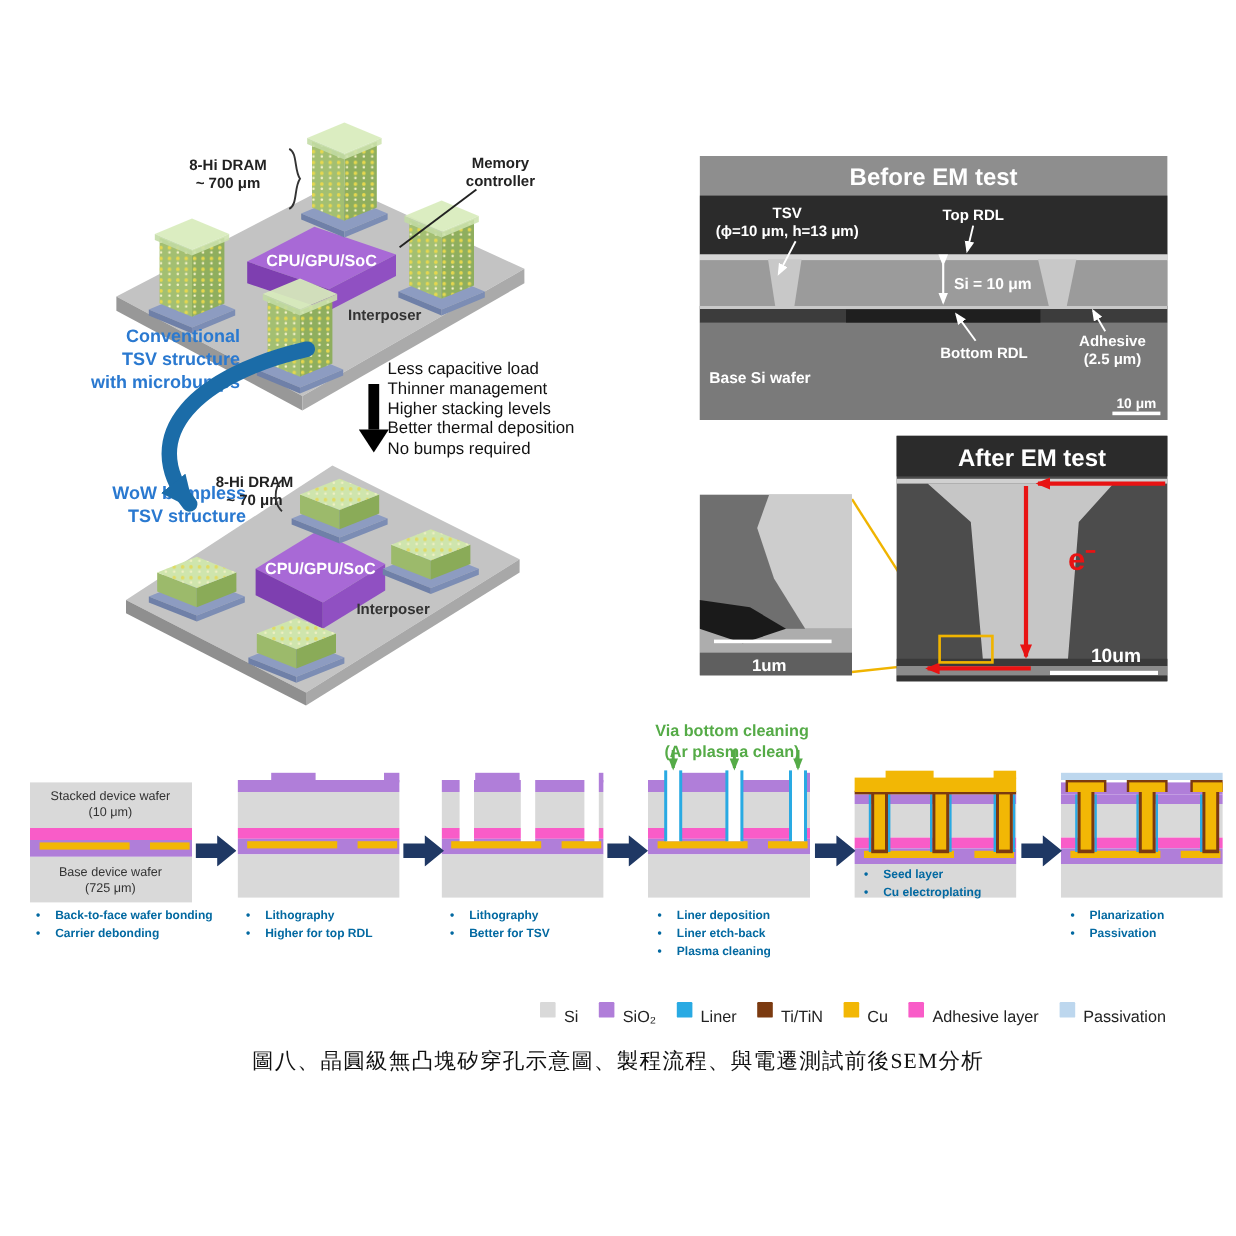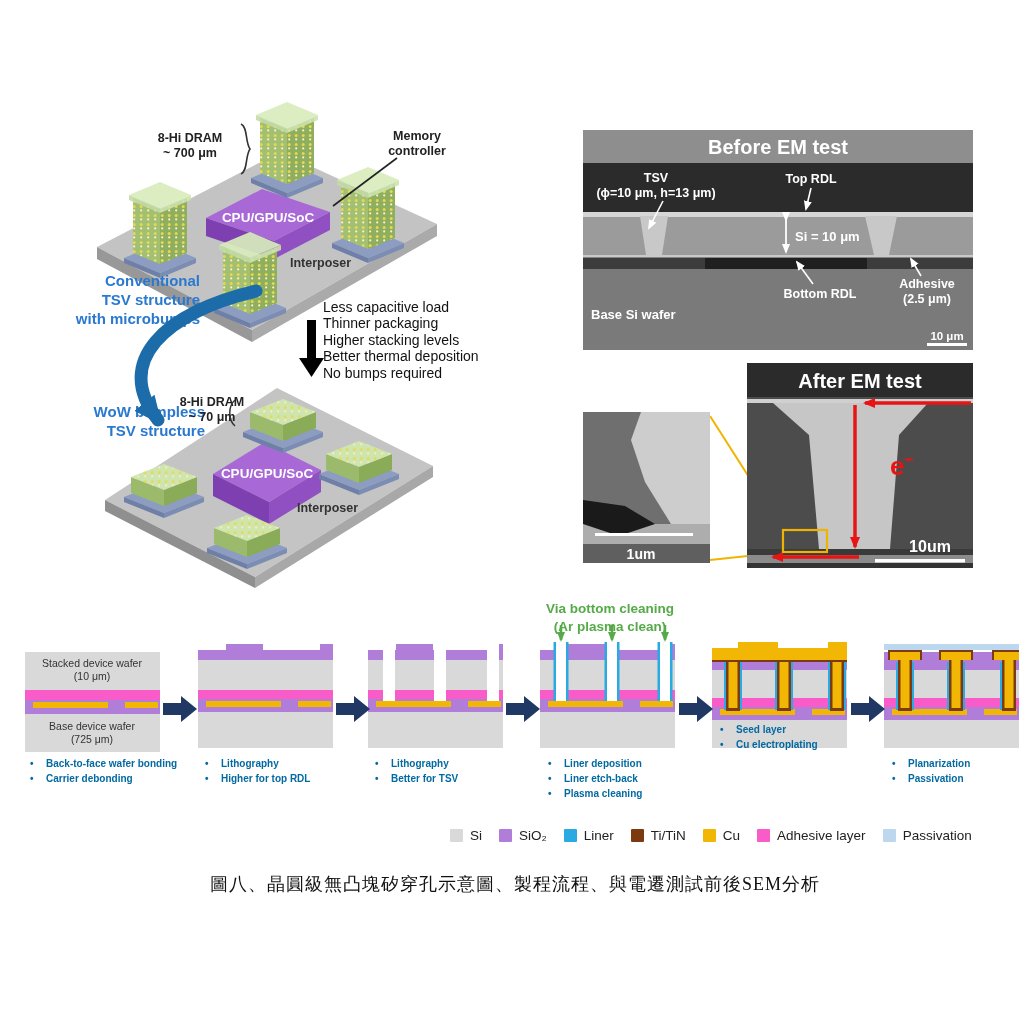--- a/index.html
+++ b/index.html
@@ -9,21 +9,21 @@
   .pre{white-space:pre-line;}
   .blue-label{color:#2a79d0;font-weight:bold;font-size:15px;line-height:1.28;text-align:right;}
   .benefits{font-weight:normal;font-size:14px;line-height:16.4px;color:#111;}
   .green-note{color:#55ab47;font-weight:bold;font-size:13.5px;line-height:1.35;text-align:center;}
   .bullets{list-style:none;margin:0;padding:0;font-weight:bold;font-size:10px;line-height:1.3;color:#0369a1;}
   .bullets li{position:relative;padding-left:16px;margin-bottom:2px;}
   .bullets li::before{content:"•";position:absolute;left:0;top:0;}
   .legend{display:flex;align-items:center;gap:17px;}
   .legend .item{display:flex;align-items:center;}
   .legend .sw{width:13px;height:13px;border-radius:1px;display:inline-block;}
-  .legend .lb{margin-left:7px;font-size:13.5px;color:#222;}
+  .legend .lb{margin-left:7px;font-size:13.5px;color:#222;margin-top:12px;}
   .caption{width:1030px;text-align:center;font-family:"Liberation Serif",serif;
            font-size:18px;color:#111;letter-spacing:1px;}
   svg text{font-family:"Liberation Sans",sans-serif;}
 </style>
 </head>
 <body>
 
 <svg class="abs" style="left:75px;top:90px" width="490" height="310" viewBox="0 0 490 310">
   <defs>
     <pattern id="dots" width="7" height="9" patternUnits="userSpaceOnUse">
@@ -74,21 +74,21 @@
 with microbumps</div>
 <div class="abs blue-label pre" style="left:40px;top:402px;width:165px">WoW bumpless
 TSV structure</div>
 
 <svg class="abs" style="left:299px;top:320px" width="26" height="60" viewBox="0 0 26 60">
   <rect x="8" y="0" width="9" height="38" fill="#000"></rect>
   <polygon points="0,38 25,38 12.5,57" fill="#000"></polygon>
 </svg>
 <div class="abs benefits" style="left:323px;top:299px;width:200px">
   <div>Less capacitive load</div>
-  <div>Thinner packaging</div>
+  <div>Thinner management</div>
   <div>Higher stacking levels</div>
   <div>Better thermal deposition</div>
   <div>No bumps required</div>
 </div>
 
 <svg class="abs" style="left:75px;top:370px" width="480" height="230" viewBox="0 0 480 230">
   <defs>
     <g id="chipF">
       <polygon points="-40,0 0,16 40,0 0,-16" fill="#8d9cc1"></polygon>
       <polygon points="-40,0 0,16 0,21 -40,5" fill="#6f80a8"></polygon>

